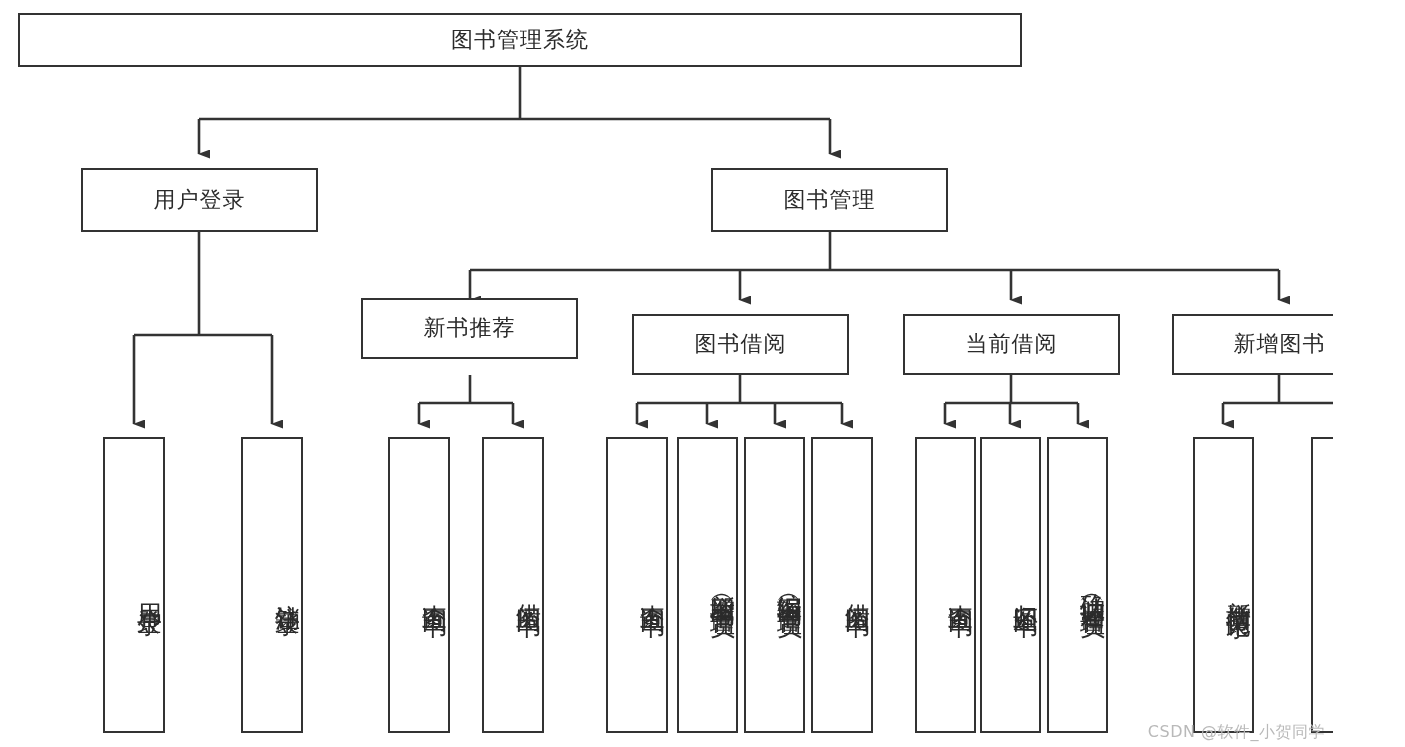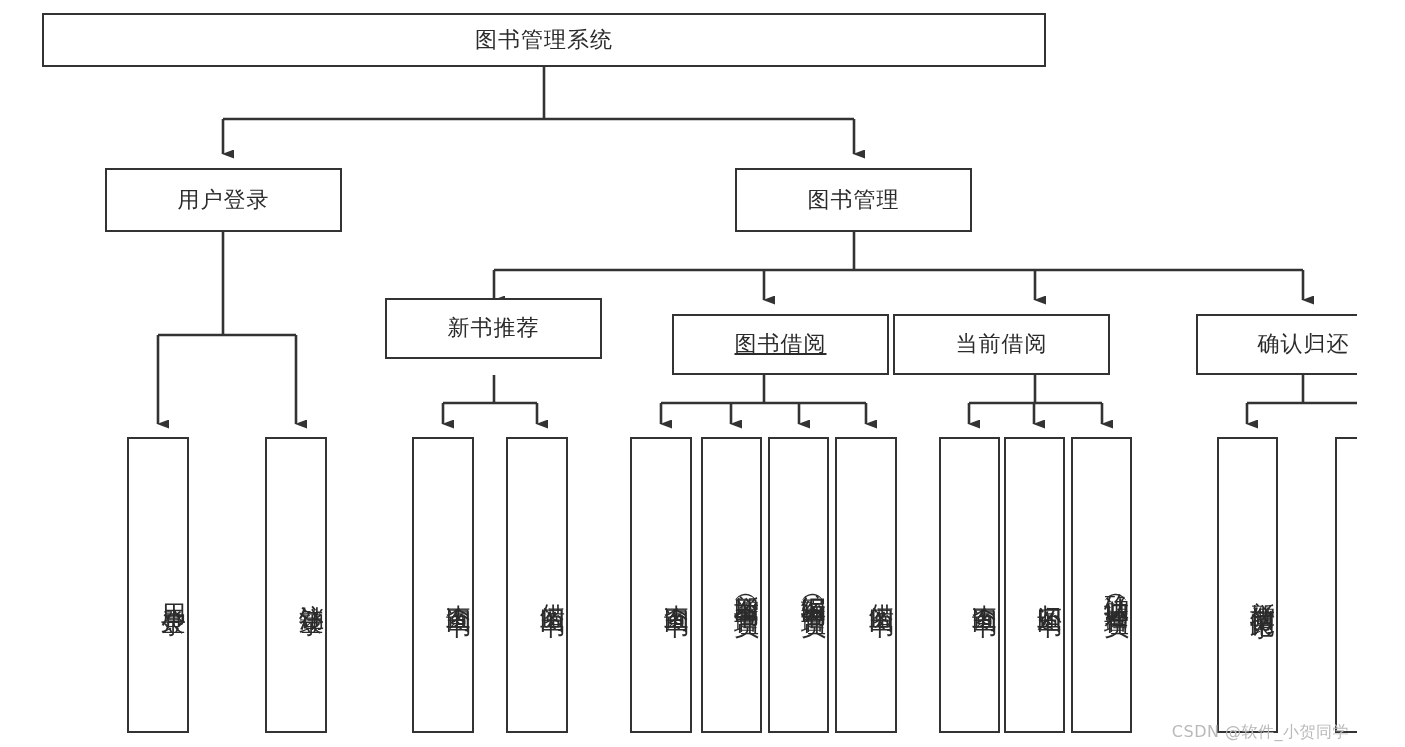--- a/index.html
+++ b/index.html
@@ -9,21 +9,20 @@
   }
   body {
     font-family: "DejaVu Sans", "Liberation Sans", sans-serif;
   }
   #canvas {
     position: relative;
     width: 1333px;
     height: 747px;
     background: #ffffff;
     overflow: hidden;
-    margin-left: 24px;
   }
   svg.wires {
     position: absolute;
     left: 0;
     top: 0;
     width: 1405px;
     height: 747px;
     pointer-events: none;
   }
   .node {
@@ -125,25 +124,25 @@
   </svg>
 
   <div class="node node-h" style="left:18px; top:13px; width:1004px; height:54px;">图书管理系统</div>
 
   <div class="node node-h" style="left:81px; top:168px; width:237px; height:64px;">用户登录</div>
 
   <div class="node node-h" style="left:711px; top:168px; width:237px; height:64px;text-align:center;">图书管理</div>
 
   <div class="node node-h" style="left:361px; top:298px; width:217px; height:61px;">新书推荐</div>
 
-  <div class="node node-h" style="left:648px; top:314px; width:217px; height:61px;text-decoration:underline;">图书借阅</div>
+  <div class="node node-h" style="left:632px; top:314px; width:217px; height:61px;">图书借阅</div>
 
-  <div class="node node-h" style="left:869px; top:314px; width:217px; height:61px;">当前借阅</div>
+  <div class="node node-h" style="left:903px; top:314px; width:217px; height:61px;">当前借阅</div>
 
-  <div class="node node-h" style="left:1172px; top:314px; width:215px; height:61px;">确认归还</div>
+  <div class="node node-h" style="left:1172px; top:314px; width:215px; height:61px;">新增图书</div>
 
   <div class="node node-v" style="left:103px; top:437px; width:62px; height:296px;">用户登录</div>
 
   <div class="node node-v" style="left:241px; top:437px; width:62px; height:296px;">注销登录</div>
 
   <div class="node node-v" style="left:388px; top:437px; width:62px; height:296px;">查询图书</div>
 
   <div class="node node-v" style="left:482px; top:437px; width:62px; height:296px;">借阅图书</div>
 
   <div class="node node-v" style="left:606px; top:437px; width:62px; height:296px;">查询图书</div>

